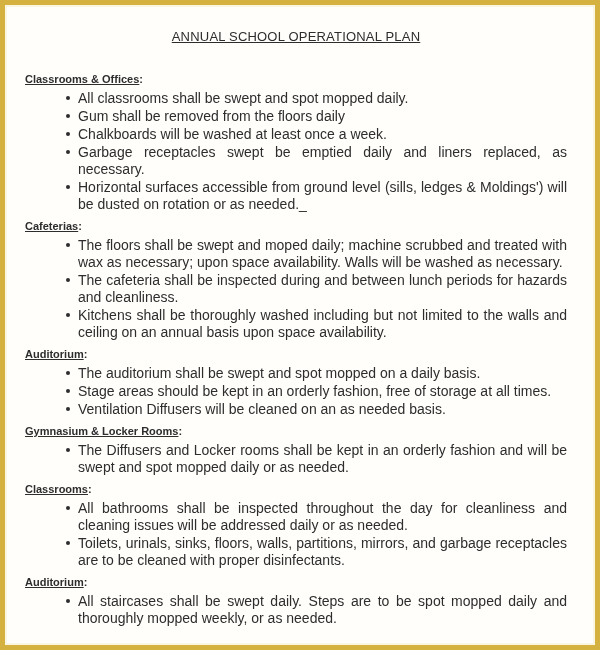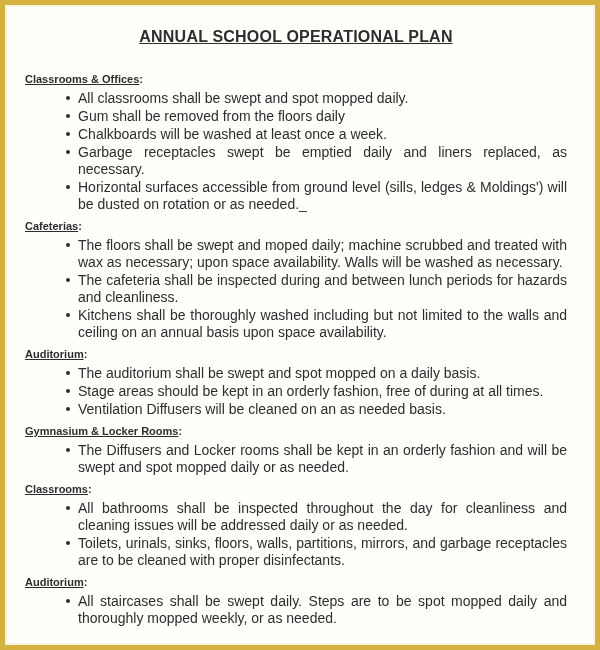--- a/index.html
+++ b/index.html
@@ -15,22 +15,22 @@
     box-shadow: inset 0 0 0 2px #fbf6e2;
     background: #fffefb;
     overflow: hidden;
   }
   .content {
     box-sizing: border-box;
     padding: 24px 28px 0 20px;
     color: #2d2d2d;
   }
   .doc-title {
-    font-size: 16px;
-    font-weight: bold;
+    font-size: 13px;
+    font-weight: normal;
     text-align: center;
     text-decoration: underline;
     letter-spacing: 0.2px;
     line-height: 15px;
     margin: 0 0 28px 0;
   }
   .section { margin-top: 6px; }
   .section:first-child { margin-top: 12px; }
   .section-heading {
     font-size: 11px;
@@ -81,21 +81,21 @@
             <li>The floors shall be swept and moped daily; machine scrubbed and treated with wax as necessary; upon space availability. Walls will be washed as necessary.</li>
             <li>The cafeteria shall be inspected during and between lunch periods for hazards and cleanliness.</li>
             <li>Kitchens shall be thoroughly washed including but not limited to the walls and ceiling on an annual basis upon space availability.</li>
           </ul>
   </div>
 
   <div class="section">
     <h2 class="section-heading"><span class="hname">Auditorium</span><span>:</span></h2>
     <ul class="bullets">
             <li>The auditorium shall be swept and spot mopped on a daily basis.</li>
-            <li>Stage areas should be kept in an orderly fashion, free of during at all times.</li>
+            <li>Stage areas should be kept in an orderly fashion, free of storage at all times.</li>
             <li>Ventilation Diffusers will be cleaned on an as needed basis.</li>
           </ul>
   </div>
 
   <div class="section">
     <h2 class="section-heading"><span class="hname">Gymnasium &amp; Locker Rooms</span><span>:</span></h2>
     <ul class="bullets">
             <li>The Diffusers and Locker rooms shall be kept in an orderly fashion and will be swept and spot mopped daily or as needed.</li>
           </ul>
   </div>

